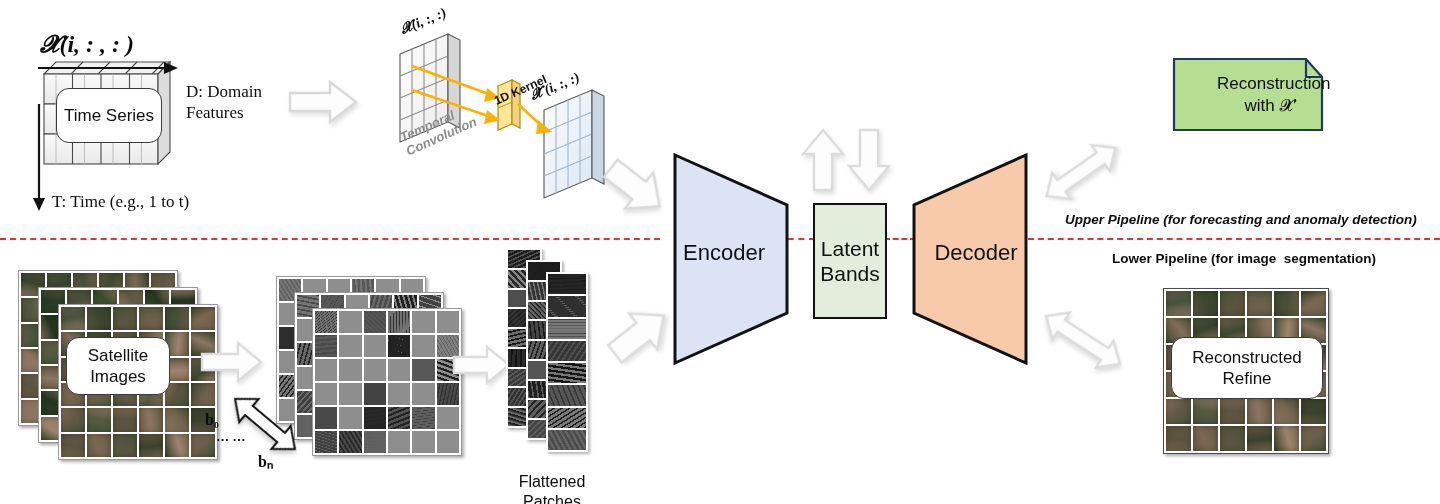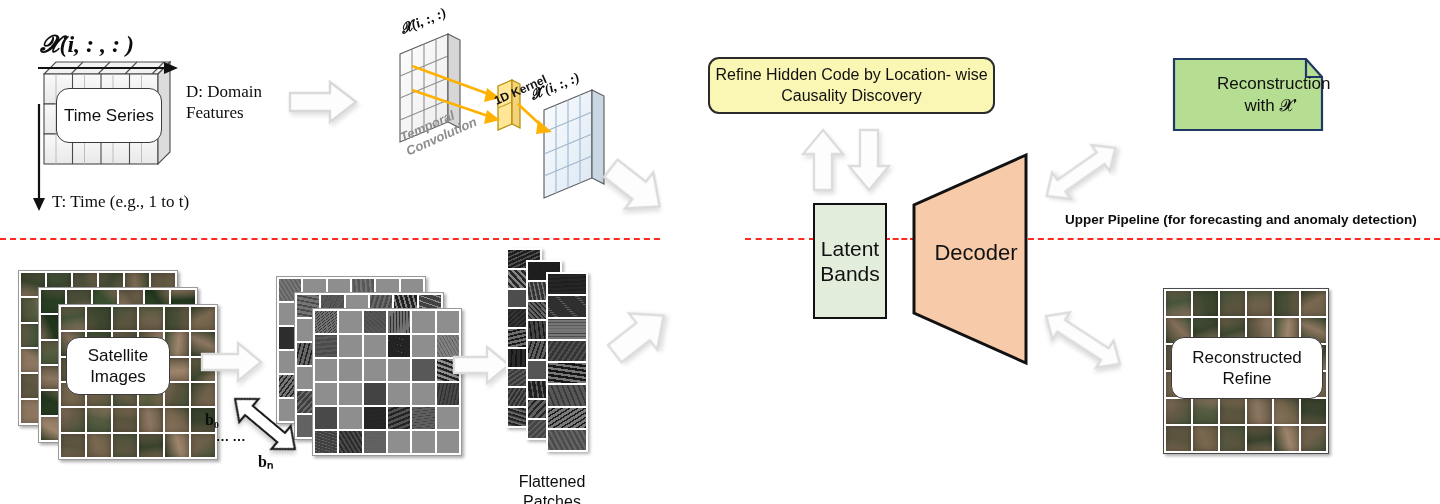--- a/index.html
+++ b/index.html
@@ -208,36 +208,38 @@
 Convolution</div>
 
   <div class="barrow" style="left:600px;top:152px;width:72px;height:72px;">
     <svg width="72" height="72" viewBox="0 0 72 72">
       <g transform="rotate(38 36 36)">
         <path d="M4,25 L40,25 L40,13 L66,36 L40,59 L40,47 L4,47 Z" fill="#fdfdfd" stroke="#dadada" stroke-width="2.4" style="filter:drop-shadow(2px 3px 2px rgba(0,0,0,.12))"></path>
       </g>
     </svg>
   </div>
 
-  <div class="yellowbox" style="left:708px;top:57px;width:287px;height:57px;font-size:16px;">
-    <span>Refine Hidden Code by Location-
-wise Causality Discovery</span>
-  </div>
 
   <div class="barrow" style="left:800px;top:128px;width:46px;height:64px;">
     <svg width="46" height="64" viewBox="0 0 46 64">
       <path d="M14,62 L14,26 L3,26 L23,2 L43,26 L32,26 L32,62 Z" fill="#fdfdfd" stroke="#dcdcdc" stroke-width="2.3" style="filter:drop-shadow(2px 3px 2px rgba(0,0,0,.12))"></path>
     </svg>
   </div>
   <div class="barrow" style="left:846px;top:128px;width:46px;height:64px;">
     <svg width="46" height="64" viewBox="0 0 46 64">
       <path d="M14,2 L14,38 L3,38 L23,62 L43,38 L32,38 L32,2 Z" fill="#fdfdfd" stroke="#dcdcdc" stroke-width="2.3" style="filter:drop-shadow(2px 3px 2px rgba(0,0,0,.12))"></path>
     </svg>
   </div>
 
+  <div class="trap" style="left:671px;top:152px;width:120px;height:214px;">
+    <svg width="120" height="214" viewBox="0 0 120 214">
+      <path d="M4,3 L116,53 L116,161 L4,211 Z" fill="#DCE3F4" stroke="#121212" stroke-width="3"></path>
+    </svg>
+    <div class="lbl" style="top:88px;font-size:22px;padding-right:14px;">Encoder</div>
+  </div>
 
   <div class="latent" style="left:813px;top:203px;width:74px;height:116px;font-size:21px;">
     <span>Latent
 Bands</span>
   </div>
 
   <div class="trap" style="left:908px;top:152px;width:122px;height:214px;">
     <svg width="122" height="214" viewBox="0 0 122 214">
       <path d="M118,3 L6,53 L6,161 L118,211 Z" fill="#F7CBAA" stroke="#121212" stroke-width="3"></path>
     </svg>
@@ -254,21 +256,22 @@
 
   <div class="greennote" style="left:1172px;top:57px;width:152px;height:75px;">
     <svg width="152" height="75" viewBox="0 0 152 75">
       <path d="M2,2 L134,2 L150,20 L150,73 L2,73 Z" fill="#B5DE92" stroke="#1F3864" stroke-width="2.2"></path>
       <path d="M134,2 L134,20 L150,20" fill="none" stroke="#1F3864" stroke-width="2.2"></path>
     </svg>
     <div class="gtxt" style="font-size:17px;">Reconstruction
 with 𝓧′</div>
   </div>
 
-  <div class="txt bold" style="left:1065px;top:212px;font-size:13.5px;">Upper Pipeline (for forecasting and anomaly detection)</div>
+  <div class="txt bold" style="left:1065px;top:212px;font-size:13.5px;font-style:italic;">Upper Pipeline (for forecasting and anomaly detection)</div>
+  <div class="txt bold" style="left:1112px;top:251px;font-size:13.5px;">Lower Pipeline (for image  segmentation)</div>
 
   <div class="gridstack" style="left:18px;top:270px;width:200px;height:190px;">
     <div class="gridplate" style="left:0;top:0;width:160px;height:156px;grid-template-columns:repeat(6,1fr);grid-template-rows:repeat(6,1fr);">
         <div class="cell" style="background: linear-gradient(16deg, rgb(140, 118, 96) 0%, rgb(56, 66, 44) 55%, rgb(74, 78, 56) 100%); box-shadow: rgba(0, 0, 0, 0.28) 0px 0px 6px inset;"></div>
         <div class="cell" style="background: linear-gradient(168deg, rgb(70, 84, 58) 0%, rgb(56, 66, 44) 55%, rgb(110, 96, 74) 100%); box-shadow: rgba(0, 0, 0, 0.28) 0px 0px 6px inset;"></div>
         <div class="cell" style="background: linear-gradient(256deg, rgb(110, 96, 74) 0%, rgb(74, 78, 56) 55%, rgb(90, 84, 62) 100%); box-shadow: rgba(0, 0, 0, 0.28) 0px 0px 6px inset;"></div>
         <div class="cell" style="background: linear-gradient(297deg, rgb(104, 92, 70) 0%, rgb(62, 72, 48) 55%, rgb(96, 86, 66) 100%); box-shadow: rgba(0, 0, 0, 0.28) 0px 0px 6px inset;"></div>
         <div class="cell" style="background: linear-gradient(264deg, rgb(62, 72, 48) 0%, rgb(122, 104, 80) 55%, rgb(90, 84, 62) 100%); box-shadow: rgba(0, 0, 0, 0.28) 0px 0px 6px inset;"></div>
         <div class="cell" style="background: linear-gradient(84deg, rgb(96, 86, 66) 0%, rgb(96, 86, 66) 55%, rgb(110, 96, 74) 100%); box-shadow: rgba(0, 0, 0, 0.28) 0px 0px 6px inset;"></div>
         <div class="cell" style="background: linear-gradient(69deg, rgb(74, 78, 56) 0%, rgb(86, 92, 64) 55%, rgb(140, 118, 96) 100%); box-shadow: rgba(0, 0, 0, 0.28) 0px 0px 6px inset;"></div>

